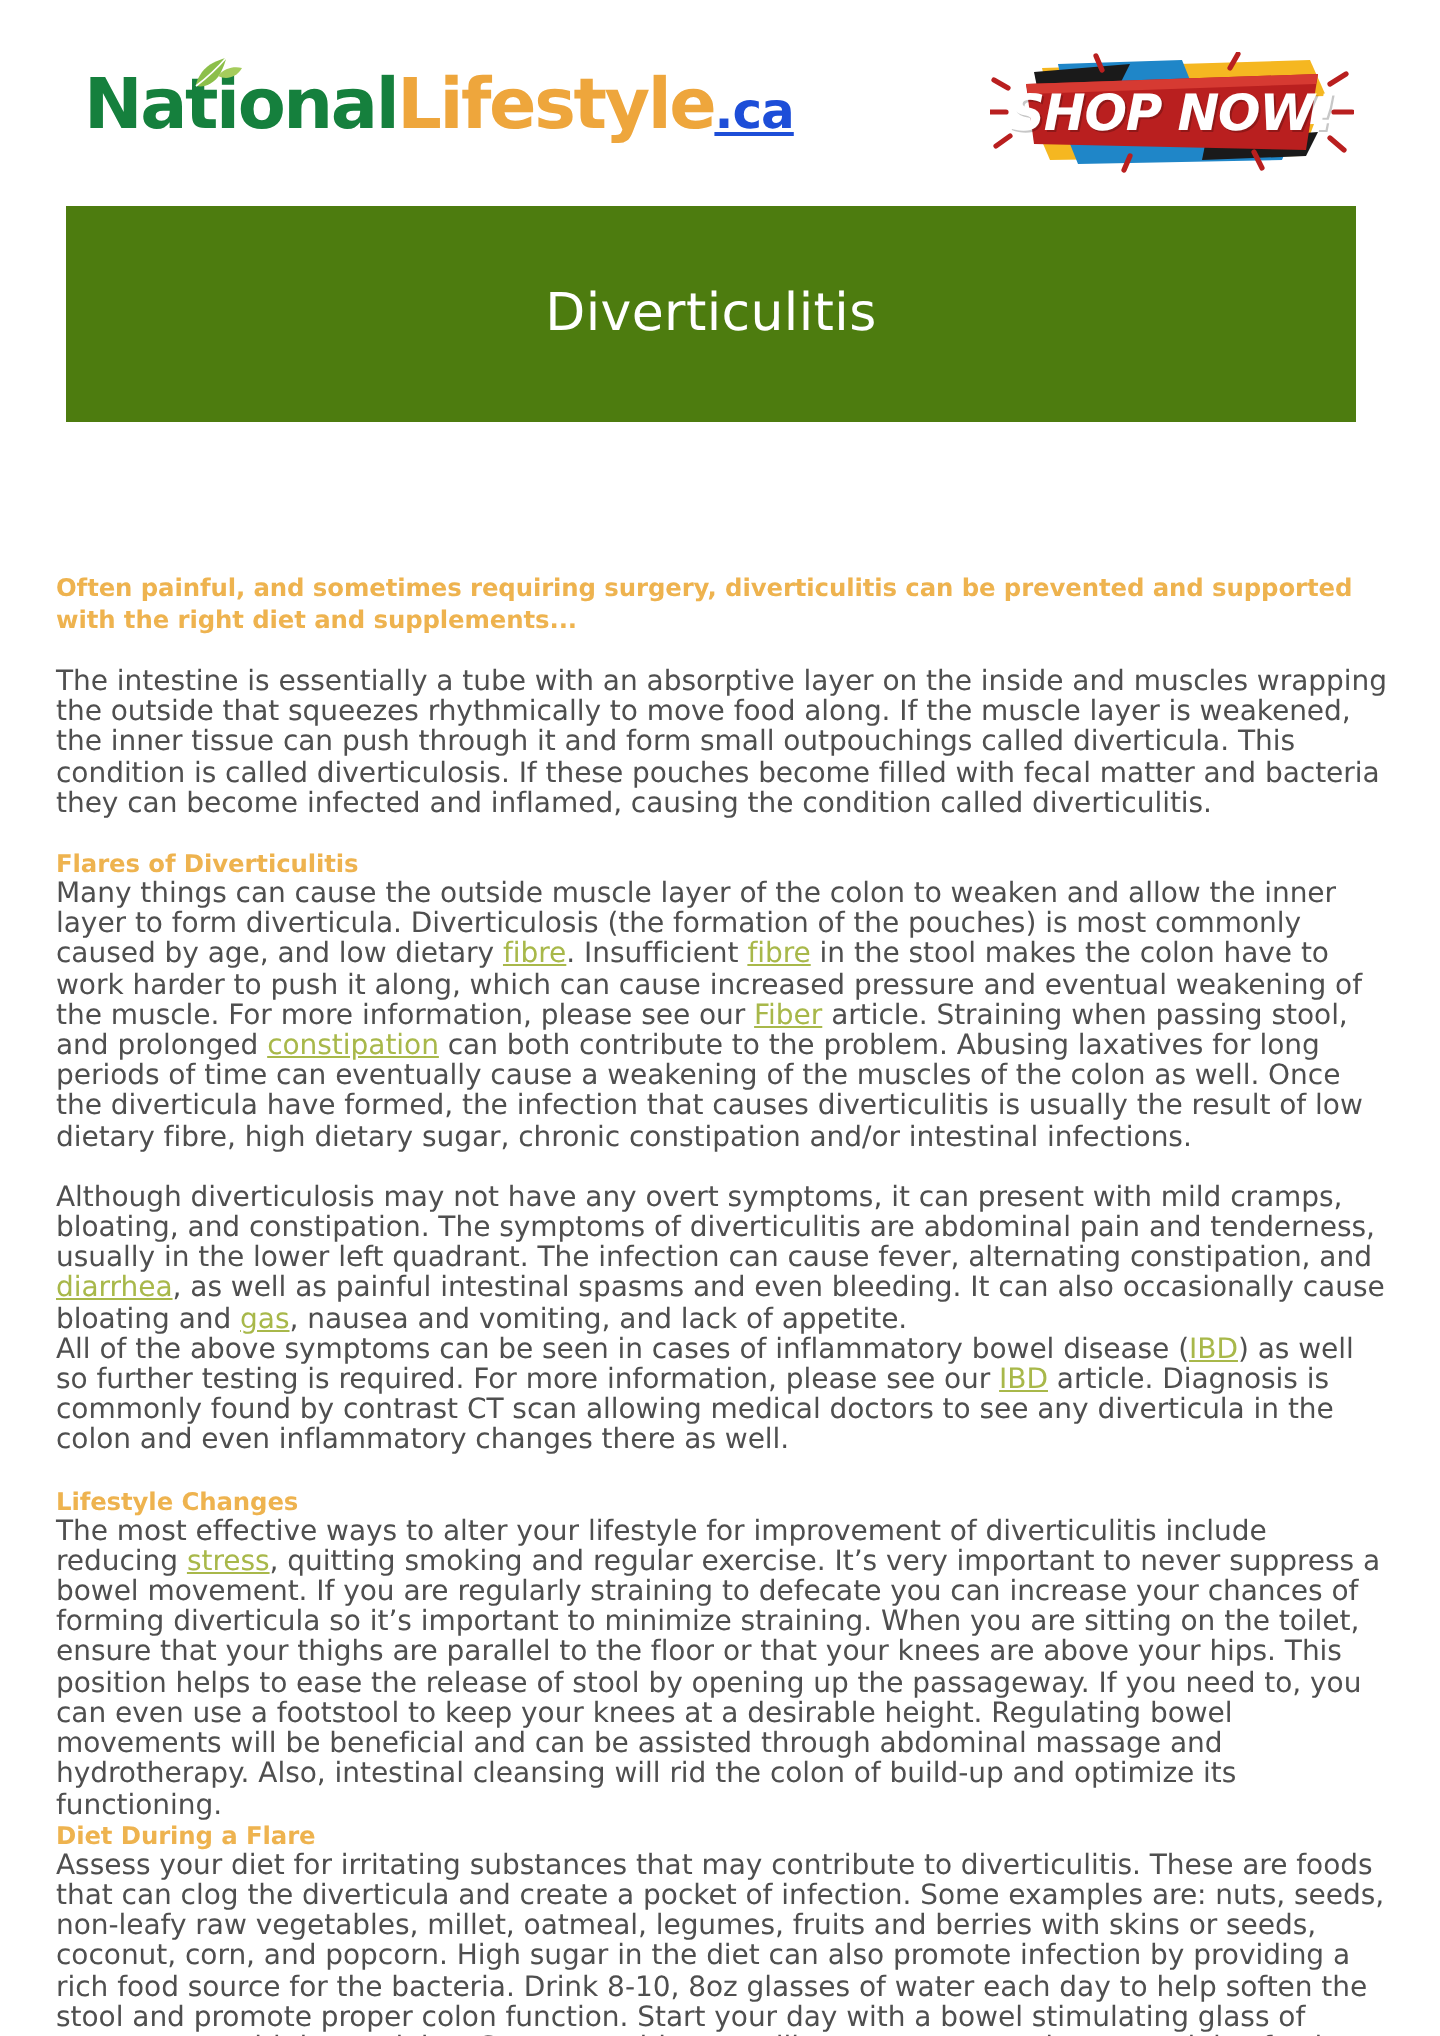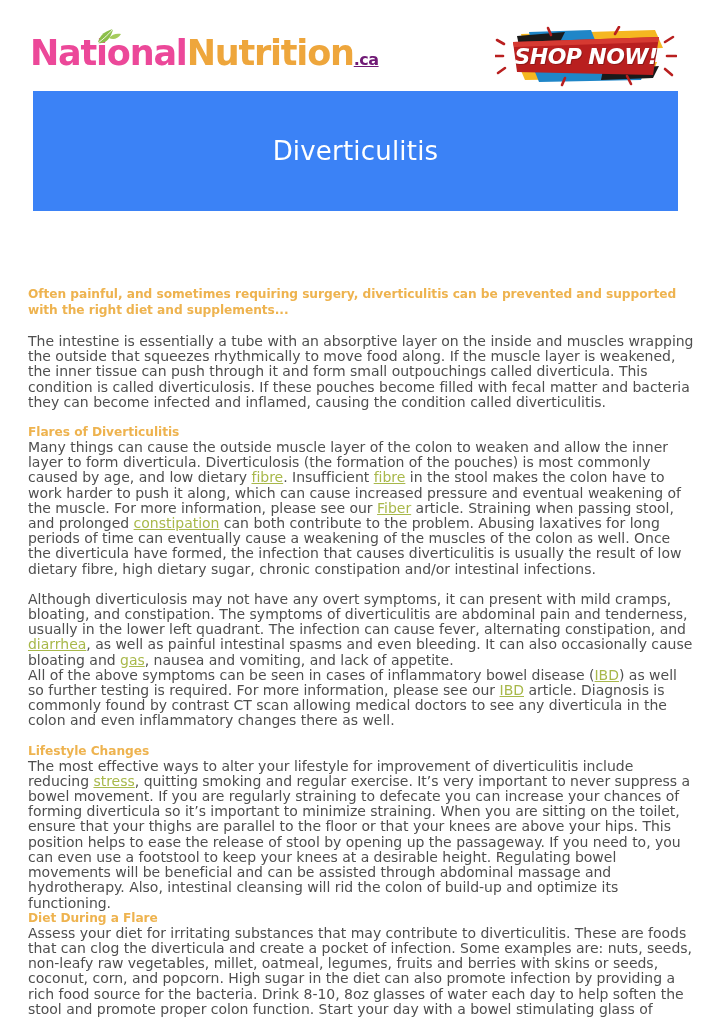--- a/index.html
+++ b/index.html
@@ -30,25 +30,25 @@
     position: absolute;
     left: 30px;
     top: 36px;
     font-family: "DejaVu Sans", "Liberation Sans", sans-serif;
     font-size: 35px;
     font-weight: bold;
     letter-spacing: -1.2px;
     white-space: nowrap;
     line-height: 1;
   }
-  .logo .part-a { color: #ec4899; }
+  .logo .part-a { color: #15803d; margin-left: 12px; }
   .logo .part-b { color: #eea63c; }
   .logo .part-c {
-    color: #701a75;
-    font-size: 16px;
+    color: #1d4ed8;
+    font-size: 25px;
     letter-spacing: -0.5px;
     text-decoration: underline;
   }
   .leaf {
     position: absolute;
     left: 96px;
     top: 28px;
     width: 26px;
     height: 18px;
   }
@@ -65,37 +65,37 @@
   .shop-now-label {
     position: absolute;
     left: 0;
     top: 0;
     width: 182px;
     height: 62px;
     display: flex;
     align-items: center;
     justify-content: center;
     color: #ffffff;
-    font-size: 22px;
+    font-size: 25px;
     font-weight: bold;
     font-style: italic;
     letter-spacing: -0.6px;
     text-shadow: 1px 1px 0 rgba(0,0,0,0.22);
     transform: translateY(-1px);
     pointer-events: none;
   }
 
   
   .title-banner {
     position: absolute;
     left: 33px;
-    top: 91px;
+    top: 103px;
     width: 645px;
-    height: 120px;
-    background: #3b82f6;
+    height: 108px;
+    background: #4d7c0f;
     display: flex;
     align-items: center;
     justify-content: center;
   }
   .title-banner h1 {
     margin: 0;
     color: #ffffff;
     font-size: 26px;
     font-weight: normal;
     letter-spacing: 0.2px;
@@ -142,21 +142,21 @@
   }
 </style>
 </head>
 <body>
 
 <div class="page">
 
   <div class="header">
 
     <div class="logo">
-      <span class="part-a">National</span><span class="part-b">Nutrition</span><span class="part-c">.ca</span>
+      <span class="part-a">National</span><span class="part-b">Lifestyle</span><span class="part-c">.ca</span>
     </div>
 
     <span class="leaf">
       <svg width="26" height="18" viewBox="0 0 26 18">
         <path d="M2 15 C6 16 11 14 14 9 C16 5 17 2 17 1 C13 2 8 4 5 8 C3 11 2 13 2 15 Z" fill="#8cbf4a"></path>
         <path d="M13 10 C17 12 22 11 25 6 C21 5 16 6 13 10 Z" fill="#a5cc5c"></path>
         <path d="M2 15 C6 12 11 8 17 1" stroke="#ffffff" stroke-width="0.9" fill="none"></path>
       </svg>
     </span>
 

